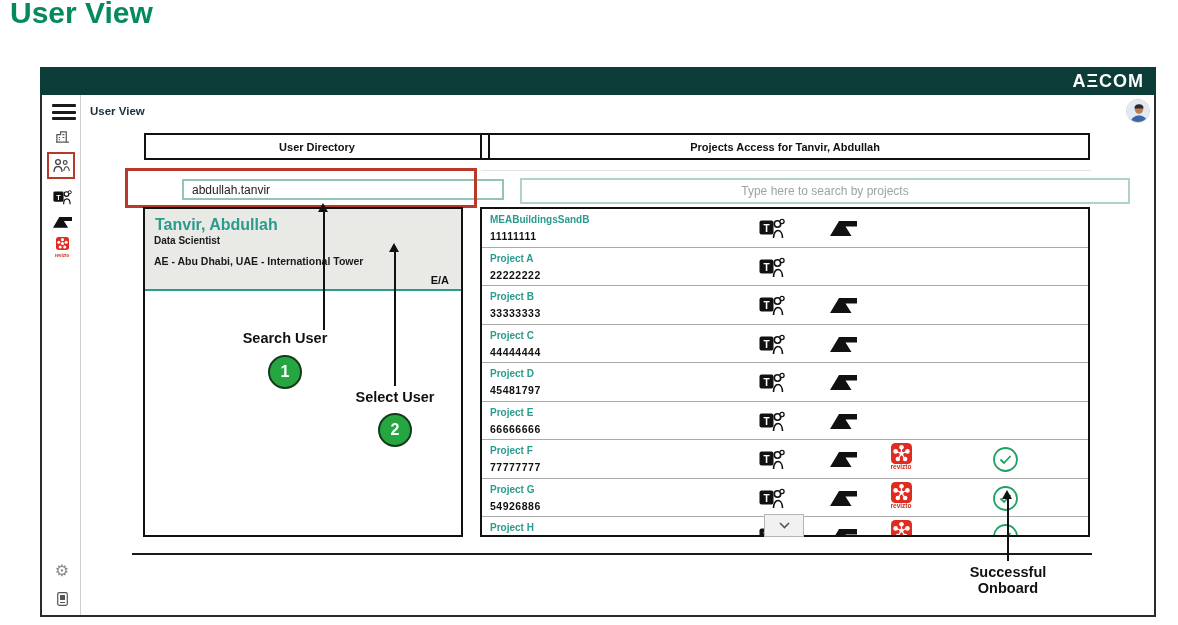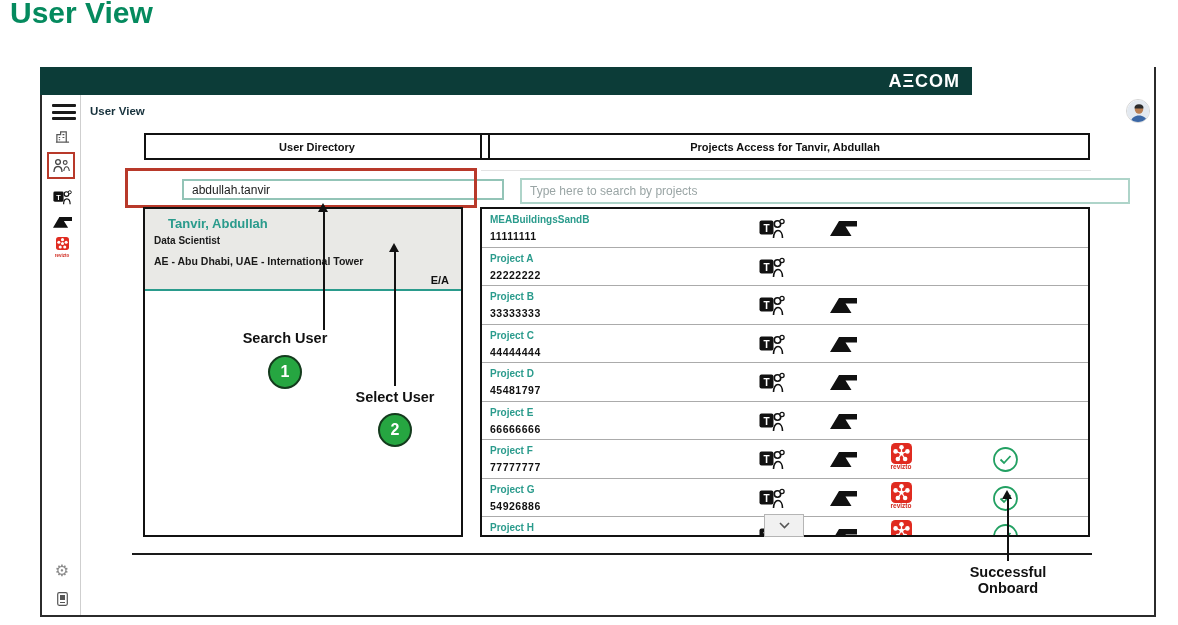--- a/index.html
+++ b/index.html
@@ -5,21 +5,21 @@
   * { margin:0; padding:0; box-sizing:border-box; }
   html,body { width:1178px; height:625px; background:#fff; overflow:hidden;
               font-family:"Liberation Sans", sans-serif; position:relative; }
 
   #page-title { position:absolute; left:10px; top:-4px; font-size:30px; font-weight:bold;
                 color:#058a5e; }
 
   .window { position:absolute; left:40px; top:67px; width:1116px; height:550px;
             border:2px solid #2b2b2b; border-top:none; background:#fff; }
 
-  .headerbar { position:absolute; left:-2px; top:0; width:932px; height:28px;
+  .headerbar { position:absolute; left:-2px; top:0; width:1116px; height:28px;
                background:#0c3c38; display:flex; align-items:center; justify-content:flex-end; }
   .logo { color:#fff; font-weight:bold; font-size:18px; letter-spacing:1px; padding-right:12px; }
 
   .sidebar-divider { position:absolute; left:38px; top:28px; width:1px; height:520px; background:#cfcfcf; }
 
   .hamburger { position:absolute; left:10px; top:37px; width:24px; height:17px; cursor:pointer; }
   .hamburger span { display:block; height:3px; background:#1a1a1a; margin-bottom:3.5px; border-radius:1px; }
 
   .topbar-label { position:absolute; left:48px; top:38px; font-size:11.5px; font-weight:bold; color:#16313c; }
 
@@ -35,30 +35,30 @@
   #ud-header { left:102px; top:66px; width:346px; }
   #pa-header { left:438px; top:66px; width:610px; }
   .faint-line { position:absolute; left:439px; top:103px; width:610px; height:1px; background:#e3e3e3; }
 
   .red-rect { position:absolute; left:83px; top:101px; width:352px; height:40px;
               border:3px solid #b8392a; pointer-events:none; }
 
   .search-input { position:absolute; border:2px solid #93c4b7; font-size:12px; color:#222;
                   padding:0 8px; outline:none; font-family:"Liberation Sans",sans-serif;margin-left:39px; }
   #ud-input { left:101px; top:112px; width:322px; height:21px; }
-  #pa-input { left:439px; top:111px; width:610px; height:26px; border-color:#aed4c9; }
+  #pa-input { left:439px; top:111px; width:610px; height:26px; border-color:#aed4c9;text-align:center; }
   #pa-input::placeholder { color:#9aa5a5; }
 
   .list-box { position:absolute; top:140px; height:330px; border:2px solid #111; background:#fff; overflow:hidden; }
   #ud-list { left:101px; width:320px; }
   #pa-list { left:438px; width:610px; }
 
   .user-card { height:82px; background:#e9e9e6; border-bottom:2px solid #2a9b8c; position:relative;
                cursor:pointer; }
-  .uc-name { position:absolute; left:23px; top:7px;  font-size:13px; font-weight:bold; color:#2a9b8c; }
+  .uc-name { position:absolute; left:10px; top:7px;  font-size:16px; font-weight:bold; color:#2a9b8c; }
   .uc-role { position:absolute; left:9px; top:26px; font-size:10px; font-weight:bold; color:#1a1a1a; }
   .uc-loc  { position:absolute; left:9px; top:46px; font-size:10.5px; font-weight:bold; color:#1a1a1a; }
   .uc-badge{ position:absolute; right:12px; bottom:3px; font-size:11px; font-weight:bold; color:#111; }
 
   .prow { height:38.55px; position:relative; border-bottom:1px solid #ababab; cursor:pointer; background:#fff; }
   .row-name   { position:absolute; left:8px; top:5px;  font-size:10px;   font-weight:bold; color:#2a9b8c; }
   .row-number { position:absolute; left:8px; top:21px; font-size:10.5px; font-weight:bold; color:#111; letter-spacing:0.5px; }
   .ic { position:absolute; }
   .ic-teams    { left:277px; top:8px; }
   .ic-autodesk { left:348px; top:11px; }

